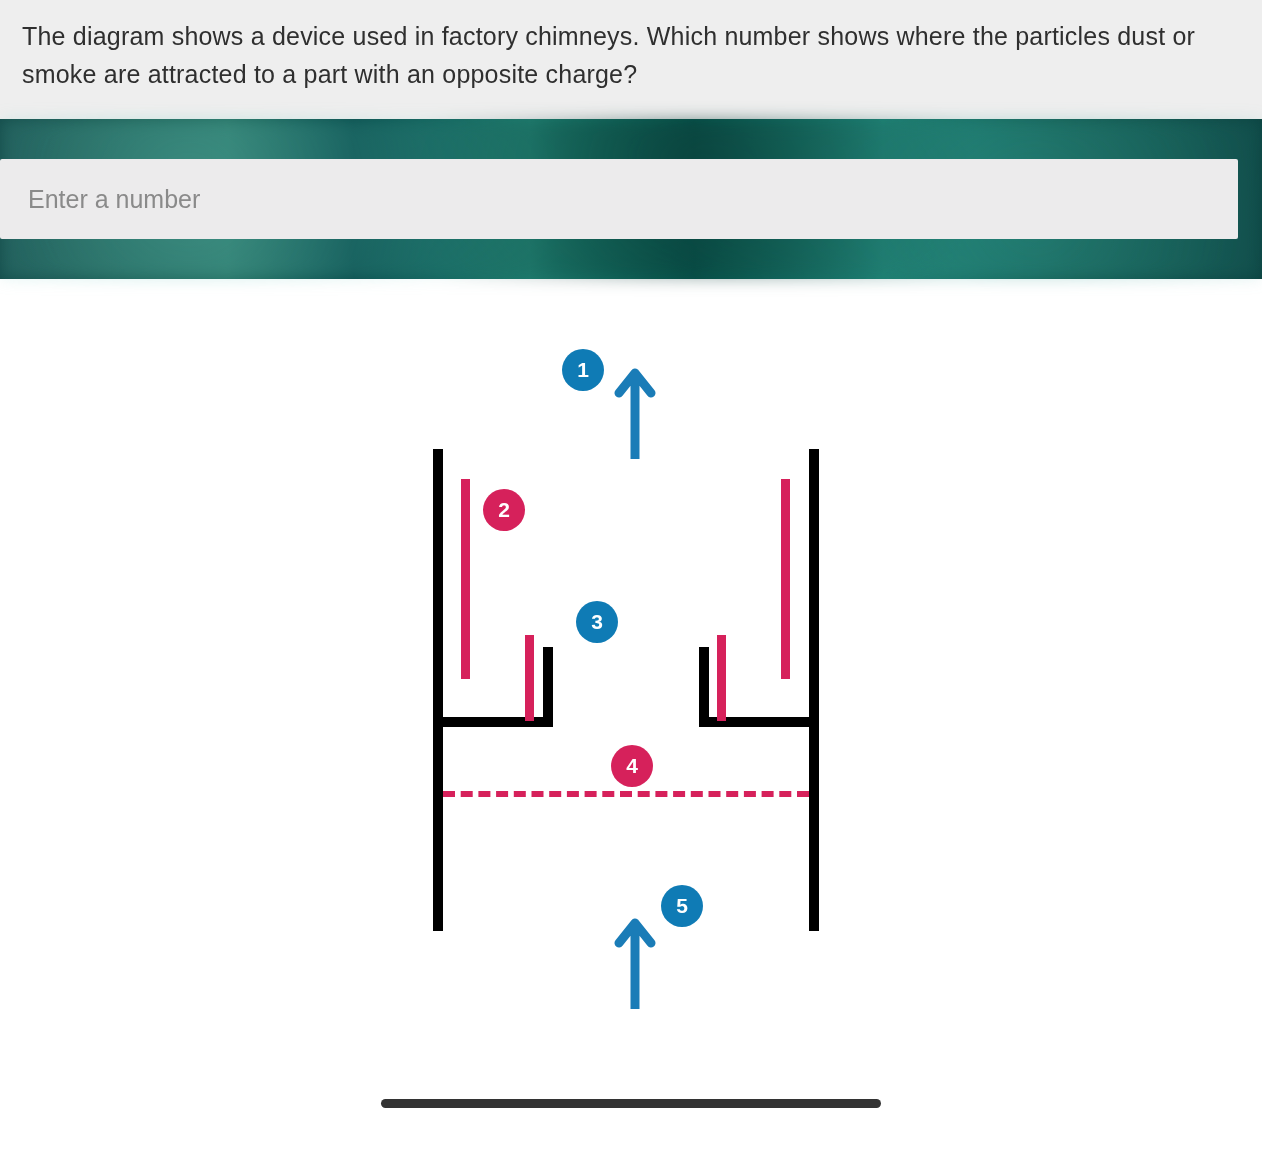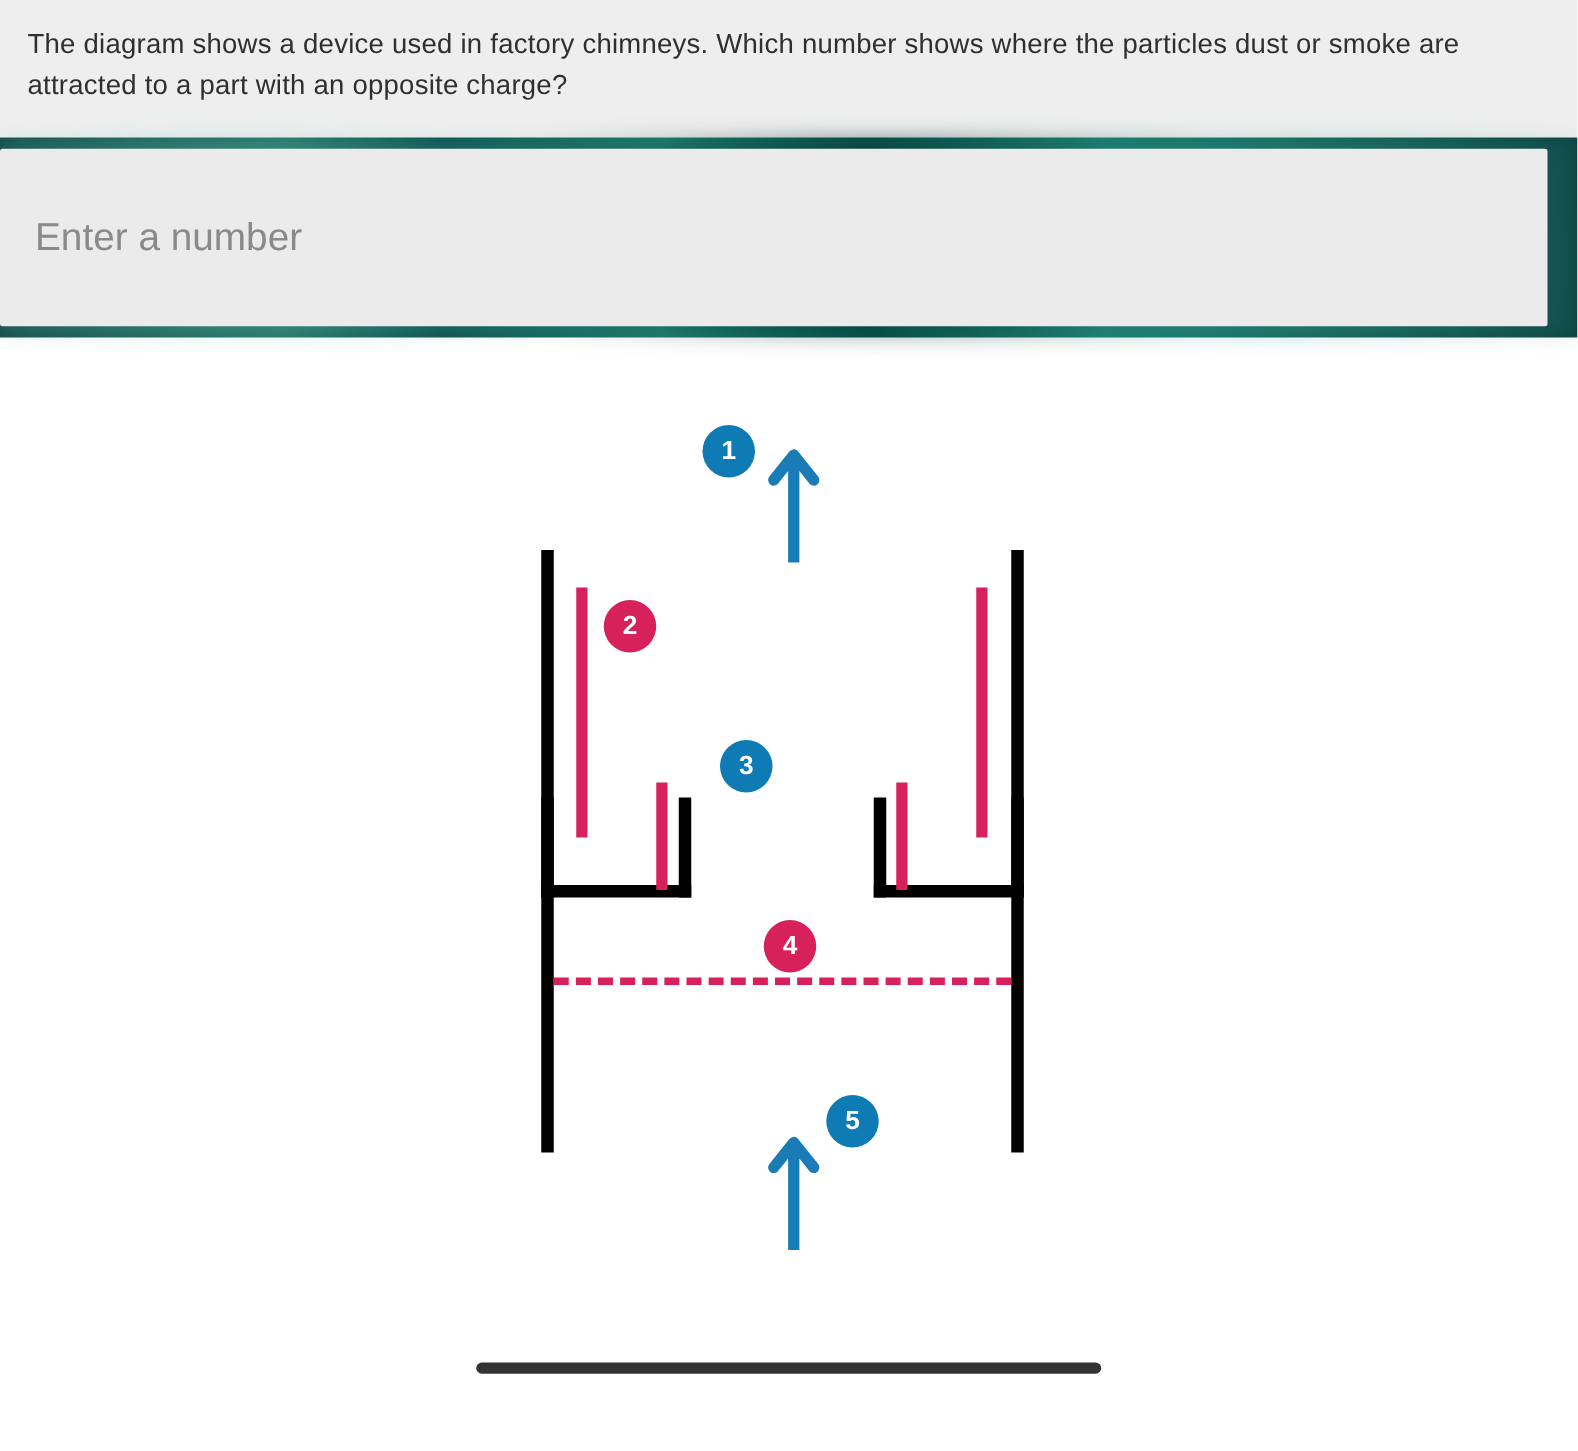--- a/index.html
+++ b/index.html
@@ -1,20 +1,20 @@
 <!DOCTYPE html>
 <html><head>
 <meta charset="utf-8">
 <style>
   * { box-sizing: border-box; margin: 0; padding: 0; }
   html, body { width: 1262px; height: 1161px; font-family: -apple-system, "Segoe UI", Arial, sans-serif; background: #fff; }
   .question-bar {
     background: #eeeeee;
     padding: 18px 22px 26px 22px;
-    font-size: 22px;
+    font-size: 25px;
     color: #2f2f2f;
     line-height: 1.5;
     letter-spacing: 0.2px;
   }
   .answer-strip {
     height: 160px;
     background: linear-gradient(90deg,#1b4a48,#2d6b60 18%,#114a4a 28%,#2a7a6e 42%,#0f4f49 55%,#2a7d72 70%,#1e5a53 85%,#13413f);
     position: relative;
     display: flex; align-items: center;
     padding: 0 24px 0 0;
@@ -25,25 +25,25 @@
     position: absolute; inset: 0;
     background:
       radial-gradient(circle at 15% 45%, rgba(120,200,190,.35), transparent 35%),
       radial-gradient(circle at 55% 30%, rgba(20,60,55,.6), transparent 40%),
       radial-gradient(circle at 82% 60%, rgba(70,160,150,.35), transparent 35%);
     filter: blur(8px);
   }
   .answer-input {
     position: relative;
     flex: 1;
-    height: 142px;
+    height: 80px;
     background: #ecebec;
     border: none;
     outline: none;
-    font-size: 31px;
+    font-size: 25px;
     color: #333;
     padding: 0 28px;
     border-radius: 2px;
     margin-left: 0;
   }
   .answer-input::placeholder { color: #8a8a8a; }
   .diagram-area {
     width: 100%;
     background: #fff;
     padding-top: 70px;

